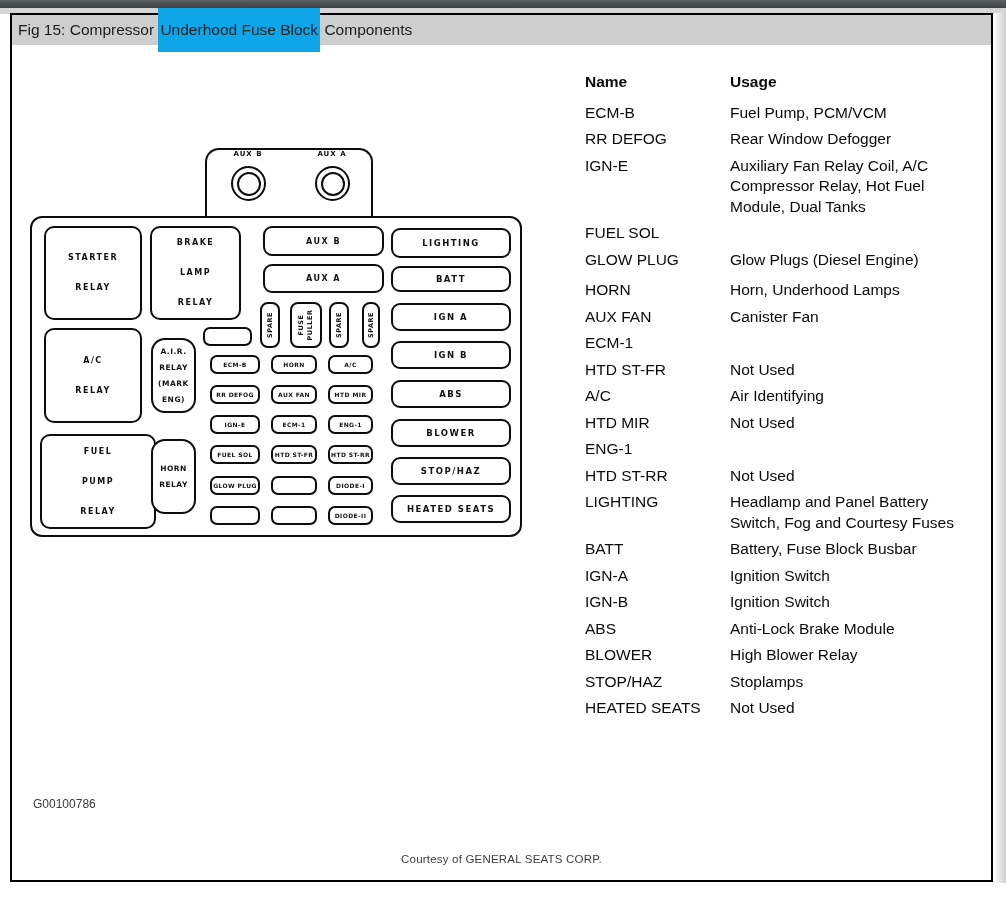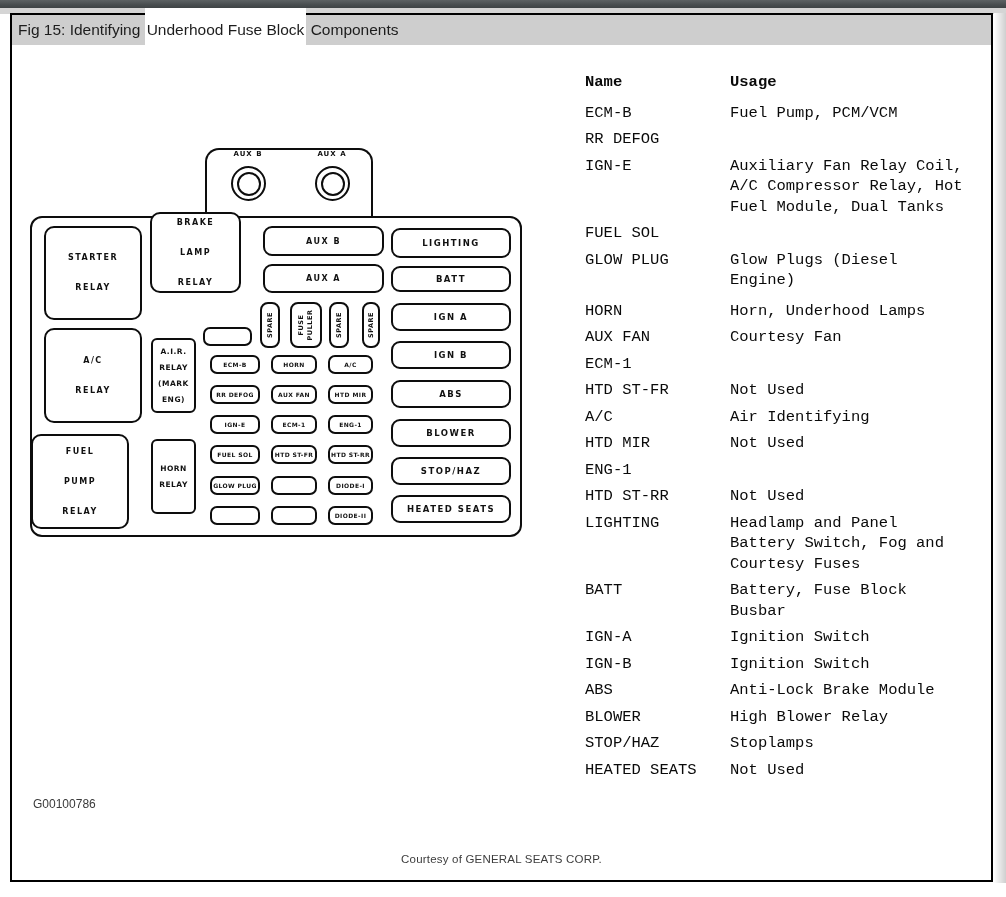--- a/index.html
+++ b/index.html
@@ -29,21 +29,21 @@
   }
   .title-bar{
     position:absolute;left:12px;top:15px;width:979px;height:30px;
     background:#cecece;
     display:flex;align-items:center;
     padding-left:6px;box-sizing:border-box;
     font-size:15.5px;color:#1d1d1d;
     white-space:pre;
   }
   .title-bar .hl{
-    background:#ffffff;
+    background:#0ea5e9;
     padding:13px 2px;
   }
   
   .diagram{position:absolute;left:0;top:0;width:1006px;height:897px;pointer-events:none;}
   .tab{
     position:absolute;left:205px;top:148px;width:168px;height:70px;
     border:2px solid #0d0d0d;border-bottom:none;
     border-radius:14px 14px 0 0;
     background:#fff;box-sizing:border-box;
   }
@@ -68,38 +68,38 @@
   .dbox{
     position:absolute;border:2px solid #0d0d0d;background:#fff;box-sizing:border-box;
     display:flex;align-items:center;justify-content:center;
   }
   .dbox .lbl{
     font-family:"DejaVu Sans",sans-serif;font-weight:bold;color:#111;
     white-space:pre-line;text-align:center;
   }
   .dbox.lg{border-radius:10px;}
   .dbox.lg .lbl{font-size:8px;letter-spacing:1.5px;line-height:30px;}
-  .dbox.nar{border-radius:6px;}
+  .dbox.nar{border-radius:14px;}
   .dbox.nar .lbl{font-size:7.5px;letter-spacing:0.5px;line-height:16px;}
   .dbox.top{border-radius:9px;}
   .dbox.top .lbl{font-size:8px;letter-spacing:1.5px;}
   .dbox.wide{border-radius:9px;}
   .dbox.wide .lbl{font-size:8.5px;letter-spacing:1.5px;}
   .dbox.sm{border-radius:7px;}
   .dbox.sm .lbl{font-size:6px;letter-spacing:0.4px;}
   .dbox.vert{border-radius:8px;position:absolute;}
   .dbox.vert .lbl{
     position:absolute;left:50%;top:50%;
     transform:translate(-50%,-50%) rotate(-90deg);
     width:max-content;font-size:6.5px;letter-spacing:0.5px;line-height:9px;
   }
   
   .fuse-table{
     position:absolute;left:585px;top:72px;width:382px;
-    font-family:Liberation Mono, monospace;
+    font-family:Liberation Sans, sans-serif;
     font-size:15.5px;color:#0a0a0a;line-height:20.5px;
   }
   .t-head{display:flex;font-weight:bold;margin-bottom:10px;}
   .t-row{display:flex;margin-bottom:6px;}
   .t-row.gap{margin-top:10px;}
   .c-name{width:145px;flex-shrink:0;}
   .c-usage{flex:1;}
   
   .figure-id{
     position:absolute;left:33px;top:797px;
@@ -112,57 +112,57 @@
 </style>
 </head>
 <body>
 
 <div class="top-bar"></div>
 <div class="top-strip"></div>
 <div class="frame"></div>
 <div class="right-edge"></div>
 
 <div class="title-bar">
-  <span>Fig 15: Identifying </span><span class="hl">Underhood Fuse Block</span><span> Components</span>
+  <span>Fig 15: Compressor </span><span class="hl">Underhood Fuse Block</span><span> Components</span>
 </div>
 
 <div class="diagram">
   <div class="tab"></div>
   <div class="block"></div>
 
   <div class="bolt-label" style="left:218px;top:150px;">AUX B</div>
   <div class="bolt-label" style="left:302px;top:150px;">AUX A</div>
   <div class="bolt-outer" style="left:231px;top:166px;">
       <div class="bolt-inner"></div>
     </div>
   <div class="bolt-outer" style="left:315px;top:166px;">
       <div class="bolt-inner"></div>
     </div>
 
   <div id="diagram-boxes">
       <div class="dbox lg" style="left: 44px; top: 226px; width: 98px; height: 94px;">
         <span class="lbl">STARTER
 RELAY</span>
       </div>
-      <div class="dbox lg" style="left: 150px; top: 212px; width: 91px; height: 81px;">
+      <div class="dbox lg" style="left: 150px; top: 226px; width: 91px; height: 94px;">
         <span class="lbl">BRAKE
 LAMP
 RELAY</span>
       </div>
       <div class="dbox lg" style="left: 44px; top: 328px; width: 98px; height: 95px;">
         <span class="lbl">A/C
 RELAY</span>
       </div>
       <div class="dbox nar" style="left: 151px; top: 338px; width: 45px; height: 75px;">
         <span class="lbl">A.I.R.
 RELAY
 (MARK
 ENG)</span>
       </div>
-      <div class="dbox lg" style="left: 31px; top: 434px; width: 98px; height: 95px;">
+      <div class="dbox lg" style="left: 40px; top: 434px; width: 116px; height: 95px;">
         <span class="lbl">FUEL
 PUMP
 RELAY</span>
       </div>
       <div class="dbox nar" style="left: 151px; top: 439px; width: 45px; height: 75px;">
         <span class="lbl">HORN
 RELAY</span>
       </div>
       <div class="dbox sm" style="left: 203px; top: 327px; width: 49px; height: 19px;"></div>
       <div class="dbox top" style="left: 263px; top: 226px; width: 121px; height: 30px;">
@@ -264,39 +264,40 @@
     <span class="c-name">Name</span>
     <span class="c-usage">Usage</span>
   </div>
   <div id="table-rows">
       <div class="t-row">
         <span class="c-name">ECM-B</span>
         <span class="c-usage">Fuel Pump, PCM/VCM</span>
       </div>
       <div class="t-row">
         <span class="c-name">RR DEFOG</span>
+        <span class="c-usage">Rear Window Defogger</span>
       </div>
       <div class="t-row">
         <span class="c-name">IGN-E</span>
         <span class="c-usage">Auxiliary Fan Relay Coil, A/C Compressor Relay, Hot Fuel Module, Dual Tanks</span>
       </div>
       <div class="t-row">
         <span class="c-name">FUEL SOL</span>
       </div>
       <div class="t-row">
         <span class="c-name">GLOW PLUG</span>
         <span class="c-usage">Glow Plugs (Diesel Engine)</span>
       </div>
       <div class="t-row gap">
         <span class="c-name">HORN</span>
         <span class="c-usage">Horn, Underhood Lamps</span>
       </div>
       <div class="t-row">
         <span class="c-name">AUX FAN</span>
-        <span class="c-usage">Courtesy Fan</span>
+        <span class="c-usage">Canister Fan</span>
       </div>
       <div class="t-row">
         <span class="c-name">ECM-1</span>
       </div>
       <div class="t-row">
         <span class="c-name">HTD ST-FR</span>
         <span class="c-usage">Not Used</span>
       </div>
       <div class="t-row">
         <span class="c-name">A/C</span>

